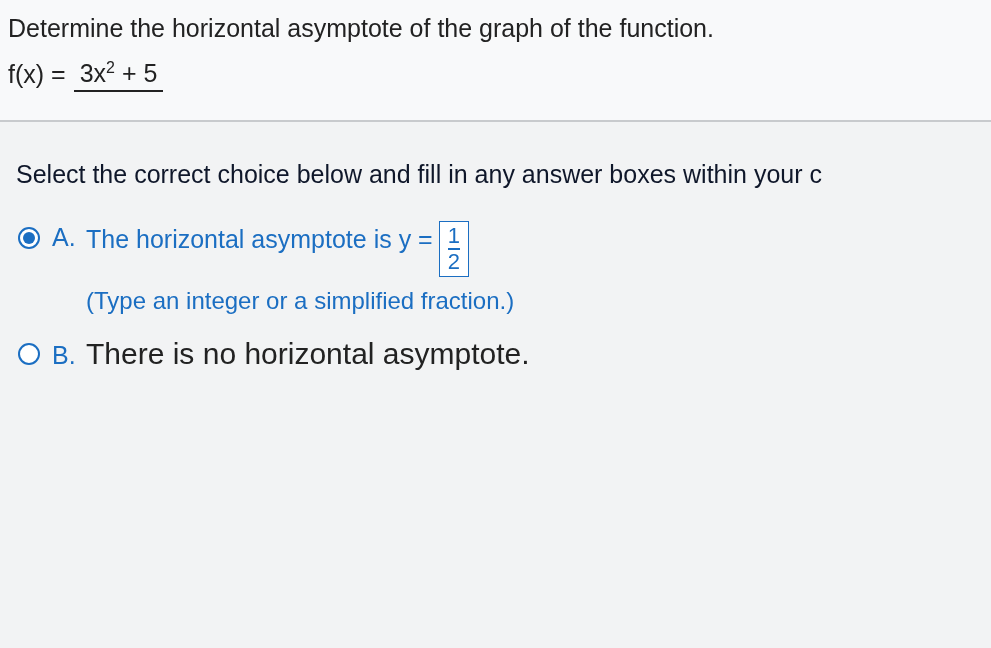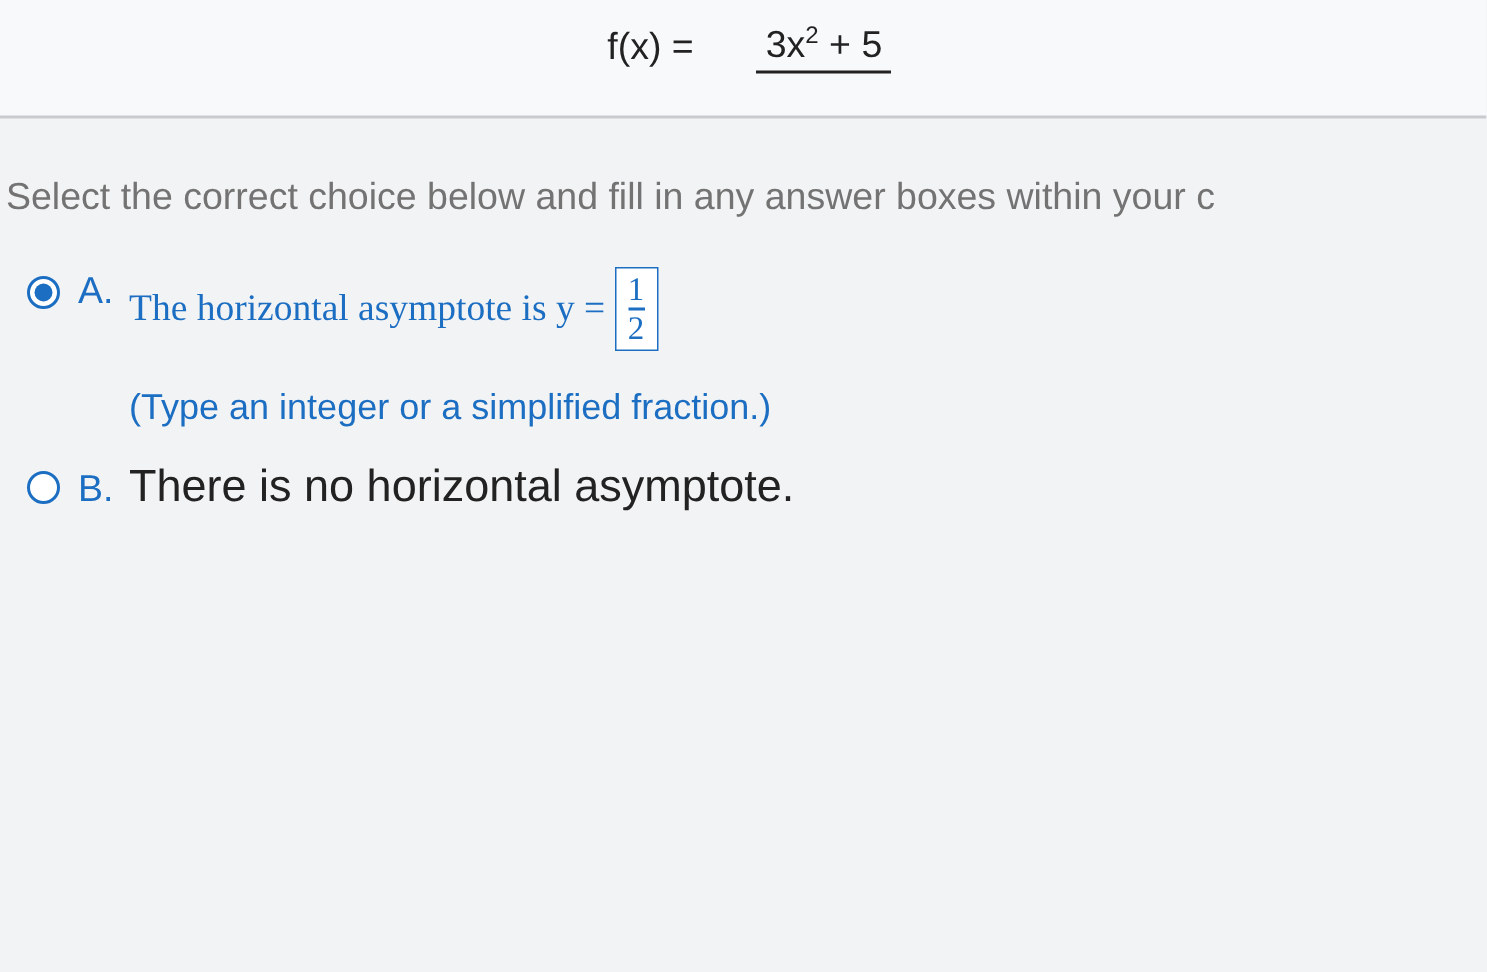--- a/index.html
+++ b/index.html
@@ -21,44 +21,42 @@
     font-size: 25px;
     color: #222;
     margin-bottom: 14px;
   }
   .formula-row {
     display: flex;
     align-items: center;
     font-size: 25px;
     color: #222;
     margin-left: 0px;
-    justify-content: center;
   }
   .fx { margin-right: 8px; }
   .fraction {
     display: inline-flex;
     flex-direction: column;
     align-items: center;
     vertical-align: middle;
-    margin-left: 34px;
   }
   .fraction .num, .fraction .den {
     padding: 2px 6px;
     white-space: nowrap;
   }
   .fraction .bar {
     width: 100%;
     border-top: 2px solid #222;
   }
   sup { font-size: 16px; vertical-align: super; line-height: 0; }
   
   .instructions {
     font-size: 25px;
-    color: #737373;
-    padding: 38px 0 32px 4px;
+    color: #0f172a;
+    padding: 38px 0 32px 16px;
   }
   
   .choices {
     padding: 0 0 0 18px;
   }
   .choice-row {
     display: flex;
     align-items: flex-start;
     margin-bottom: 14px;
   }
@@ -88,23 +86,21 @@
     flex-shrink: 0;
     padding-top: 2px;
   }
   .choice-body {
     font-size: 25px;
     color: #1b6ec2;
     line-height: 1.5;
   }
   .choice-body .line1 {
     display: flex;
-    align-items: center;
     flex-wrap: wrap;
-    font-family: Liberation Serif, serif;
   }
   .answer-box {
     display: inline-flex;
     flex-direction: column;
     align-items: center;
     border: 1px solid #1b6ec2;
     background: #fff;
     padding: 2px 8px;
     margin-left: 6px;
     color: #1b6ec2;
@@ -113,39 +109,40 @@
   .answer-box .ab-num, .answer-box .ab-den {
     line-height: 1.1;
   }
   .answer-box .ab-bar {
     width: 100%;
     border-top: 2px solid #1b6ec2;
   }
   .hint {
     font-size: 24px;
     color: #1b6ec2;
-    margin-top: 20px;
+    margin-top: 6px;
   }
   .choice-b-row {
     display: flex;
     align-items: center;
     margin-top: 18px;
   }
   .choice-b-row .radio {
     margin-top: 0;
   }
   .choice-b-text {
     font-size: 30px;
     color: #222;
   }
 </style>
 </head>
 <body>
 
 <div class="panel">
+  <div class="question-text">Determine the horizontal asymptote of the graph of the function.</div>
   <div class="formula-row">
     <span class="fx">f(x) =</span>
     <span class="fraction">
       <span class="num">
         <span>3x</span><sup>2</sup><span> + 5</span>
       </span>
       <span class="bar"></span>
     </span>
   </div>
 </div>

